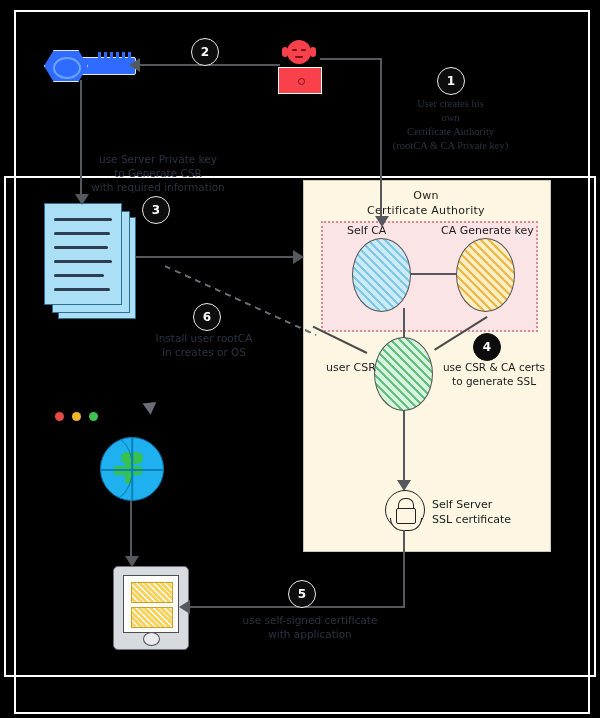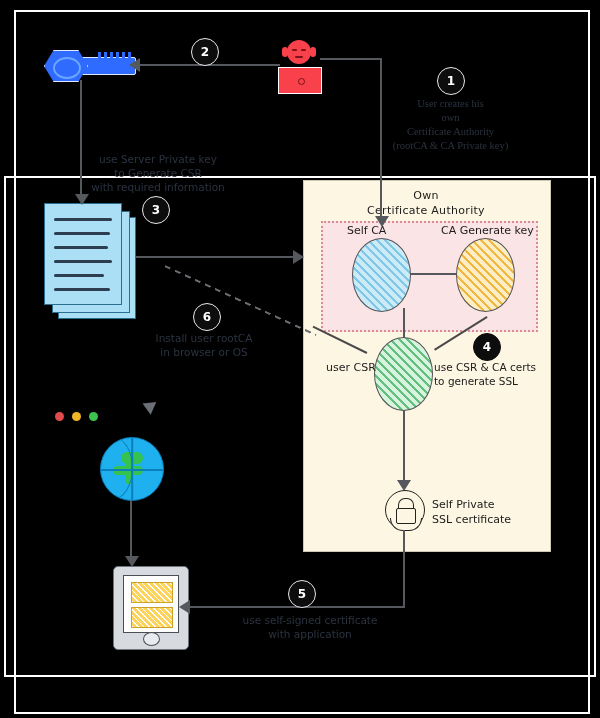--- a/index.html
+++ b/index.html
@@ -174,21 +174,21 @@
   <div class="node-label lbl-cakey">CA Generate key</div>
   <div class="node-label lbl-csr">user CSR</div>
 
   <div class="lock-wrap">
     <div class="lock-circle"></div>
     <div class="lock-base"></div>
     <div class="lock-shackle"></div>
     <div class="lock-body"></div>
   </div>
   <div class="ssl-label">
-    <div>Self Private</div>
+    <div>Self Server</div>
     <div>SSL certificate</div>
   </div>
 
   <div class="key">
     <div class="key-shaft"></div>
     <div class="key-teeth"></div>
     <div class="key-head">
       <div class="key-inner"></div>
     </div>
   </div>
@@ -276,21 +276,21 @@
   <div class="cap" style="left:373px;top:97px;width:155px;font-family:Liberation Serif, serif;">User creates his
 own
 Certificate Authority
 (rootCA &amp; CA Private key)</div>
 
   <div class="cap" style="left:62px;top:152px;width:192px;">use Server Private key
 to Generate CSR
 with required information</div>
 
   <div class="cap" style="left:136px;top:331px;width:136px;">Install user rootCA
-in browser or OS</div>
-
-  <div class="cap onpanel" style="left:434px;top:360px;width:120px;text-align:left;">use CSR &amp; CA certs
+in creates or OS</div>
+
+  <div class="cap onpanel" style="left:434px;top:360px;width:120px;text-align:center;">use CSR &amp; CA certs
 to generate SSL</div>
 
   <div class="cap" style="left:212px;top:613px;width:196px;">use self-signed certificate
 with application</div>
 
 </div>
 
 </body></html>

